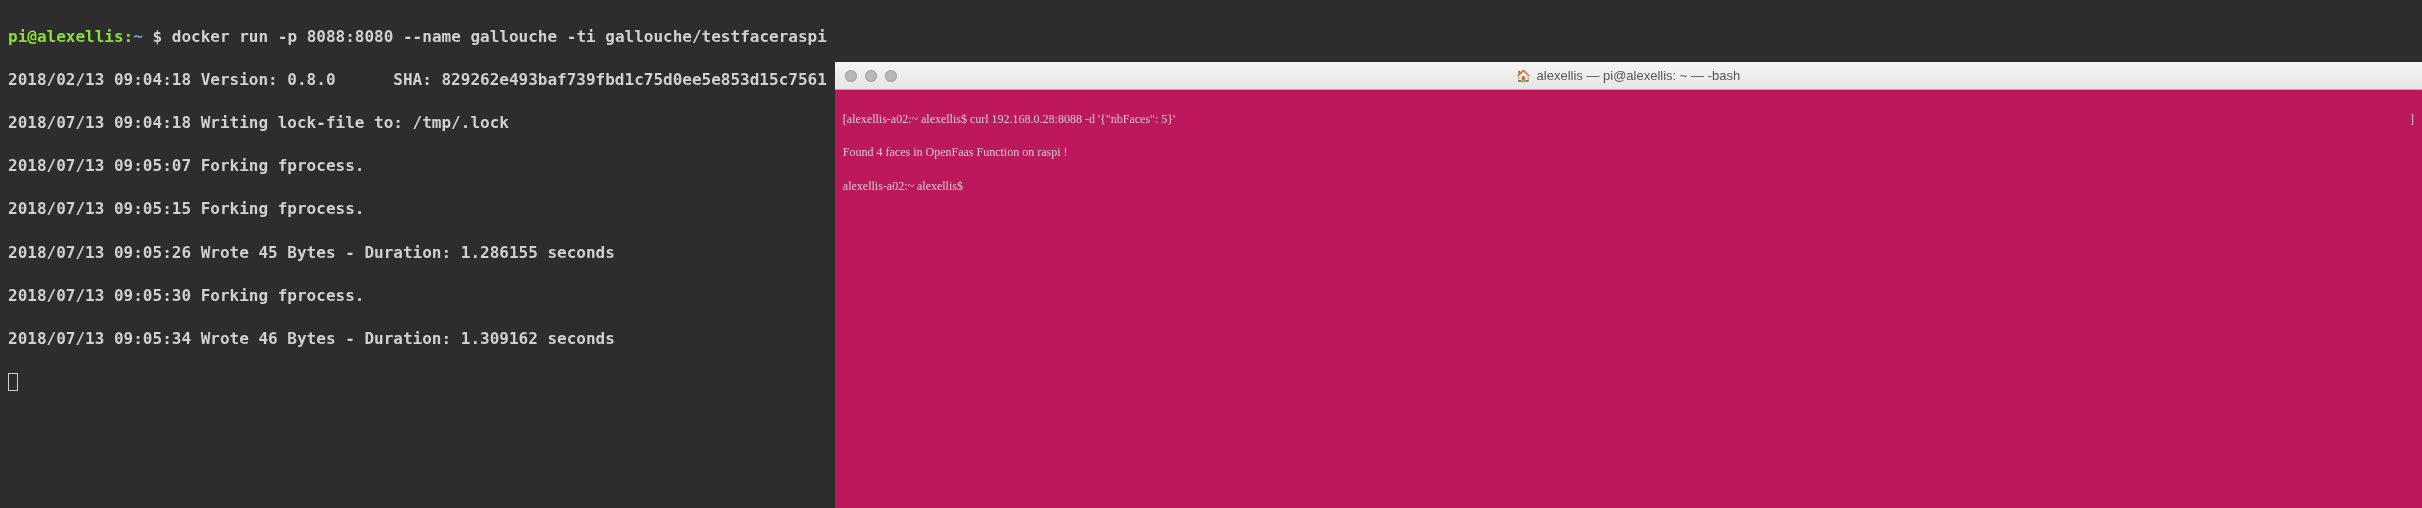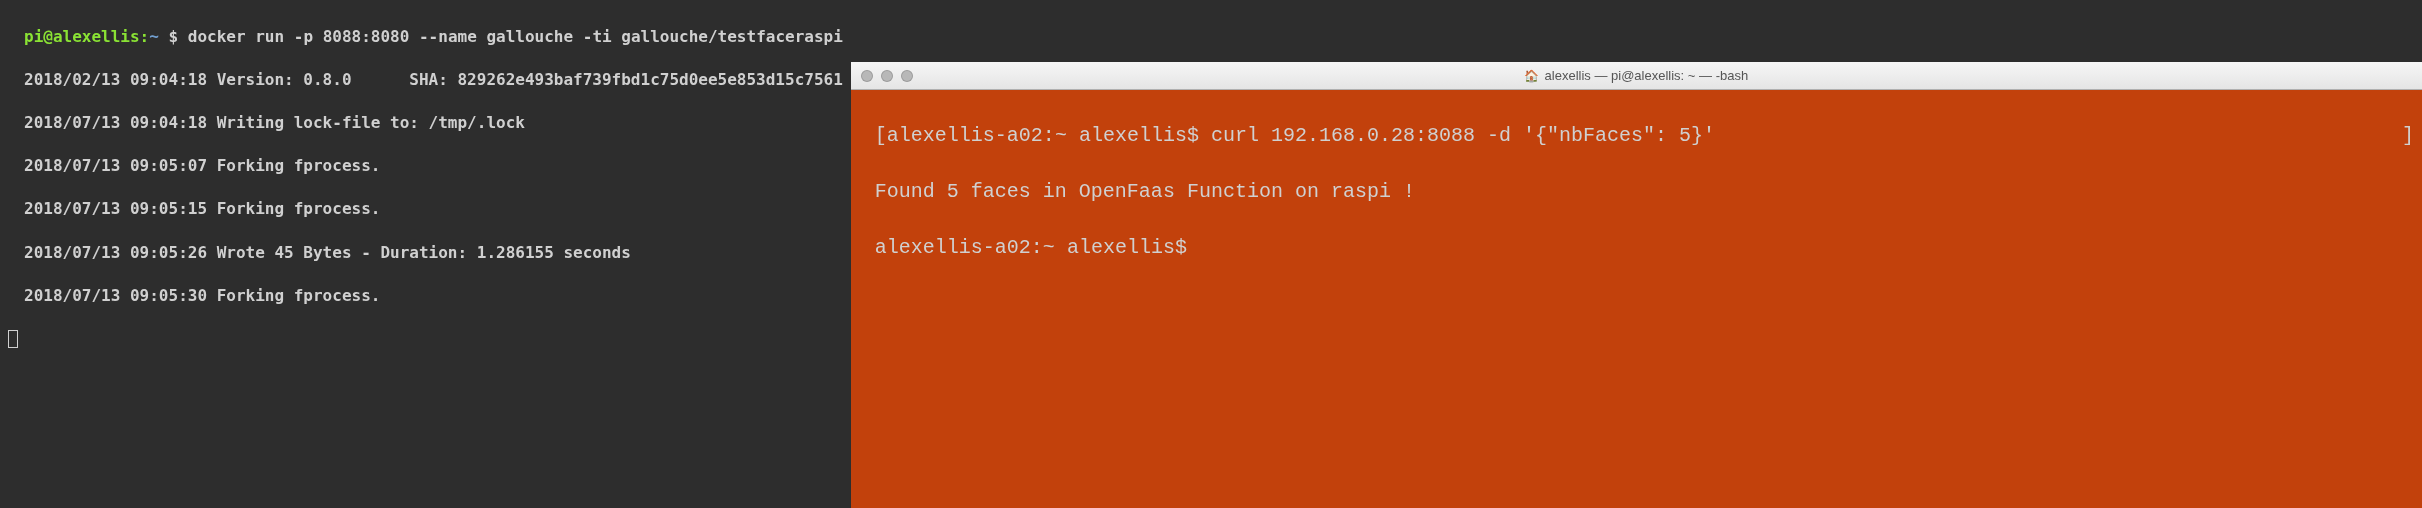--- a/index.html
+++ b/index.html
@@ -77,61 +77,61 @@
       display: flex;
       align-items: center;
       gap: 5px;
       color: #555;
     }
     .home-icon {
       display: inline-block;
       font-size: 12px;
     }
     .right-terminal {
-      background: #c2410c;
+      background: #be185d;
       color: #d0d0d0;
       flex: 1;
       padding: 4px 8px;
       line-height: 1.4;
       white-space: pre;
-      font-family: Liberation Mono, monospace;
-      font-size: 20px;
+      font-family: Liberation Serif, serif;
+      font-size: 12px;
     }
     .bracket {
       color: #d0d0d0;
     }
     .line {
       display: block;
-      margin-left: 16px;
     }
   </style>
 </head>
 <body>
 
 <div class="left-terminal">
 <span class="line"><span class="prompt-user">pi@alexellis</span><span class="prompt-user">:</span><span class="prompt-tilde">~</span> <span class="prompt-dollar">$</span> <span>docker run -p 8088:8080 --name gallouche -ti gallouche/testfaceraspi</span></span>
 <span class="line">2018/02/13 09:04:18 Version: 0.8.0	SHA: 829262e493baf739fbd1c75d0ee5e853d15c7561</span>
 <span class="line">2018/07/13 09:04:18 Writing lock-file to: /tmp/.lock</span>
 <span class="line">2018/07/13 09:05:07 Forking fprocess.</span>
 <span class="line">2018/07/13 09:05:15 Forking fprocess.</span>
 <span class="line">2018/07/13 09:05:26 Wrote 45 Bytes - Duration: 1.286155 seconds</span>
 <span class="line">2018/07/13 09:05:30 Forking fprocess.</span>
+<span class="line">2018/07/13 09:05:34 Wrote 46 Bytes - Duration: 1.309162 seconds</span>
 <span class="cursor-block"></span>
 </div>
 
 <div class="right-container">
   <div class="titlebar">
     <div class="traffic-lights">
       <div class="traffic-light"></div>
       <div class="traffic-light"></div>
       <div class="traffic-light"></div>
     </div>
     <div class="title-text">
       <span class="home-icon">🏠</span>
       <span>alexellis — pi@alexellis: ~ — -bash</span>
     </div>
   </div>
   <div class="right-terminal">
 <span class="line"><span class="bracket">[</span><span>alexellis-a02:</span><span>~</span> <span>alexellis$</span> <span>curl 192.168.0.28:8088 -d '{"nbFaces": 5}'</span><span style="float:right">]</span></span>
-<span class="line">Found 5 faces in OpenFaas Function on raspi !</span>
+<span class="line">Found 4 faces in OpenFaas Function on raspi !</span>
 <span class="line"><span>alexellis-a02:</span><span>~</span> <span>alexellis$</span> </span>
 </div>
 </div>
 
 </body></html>

